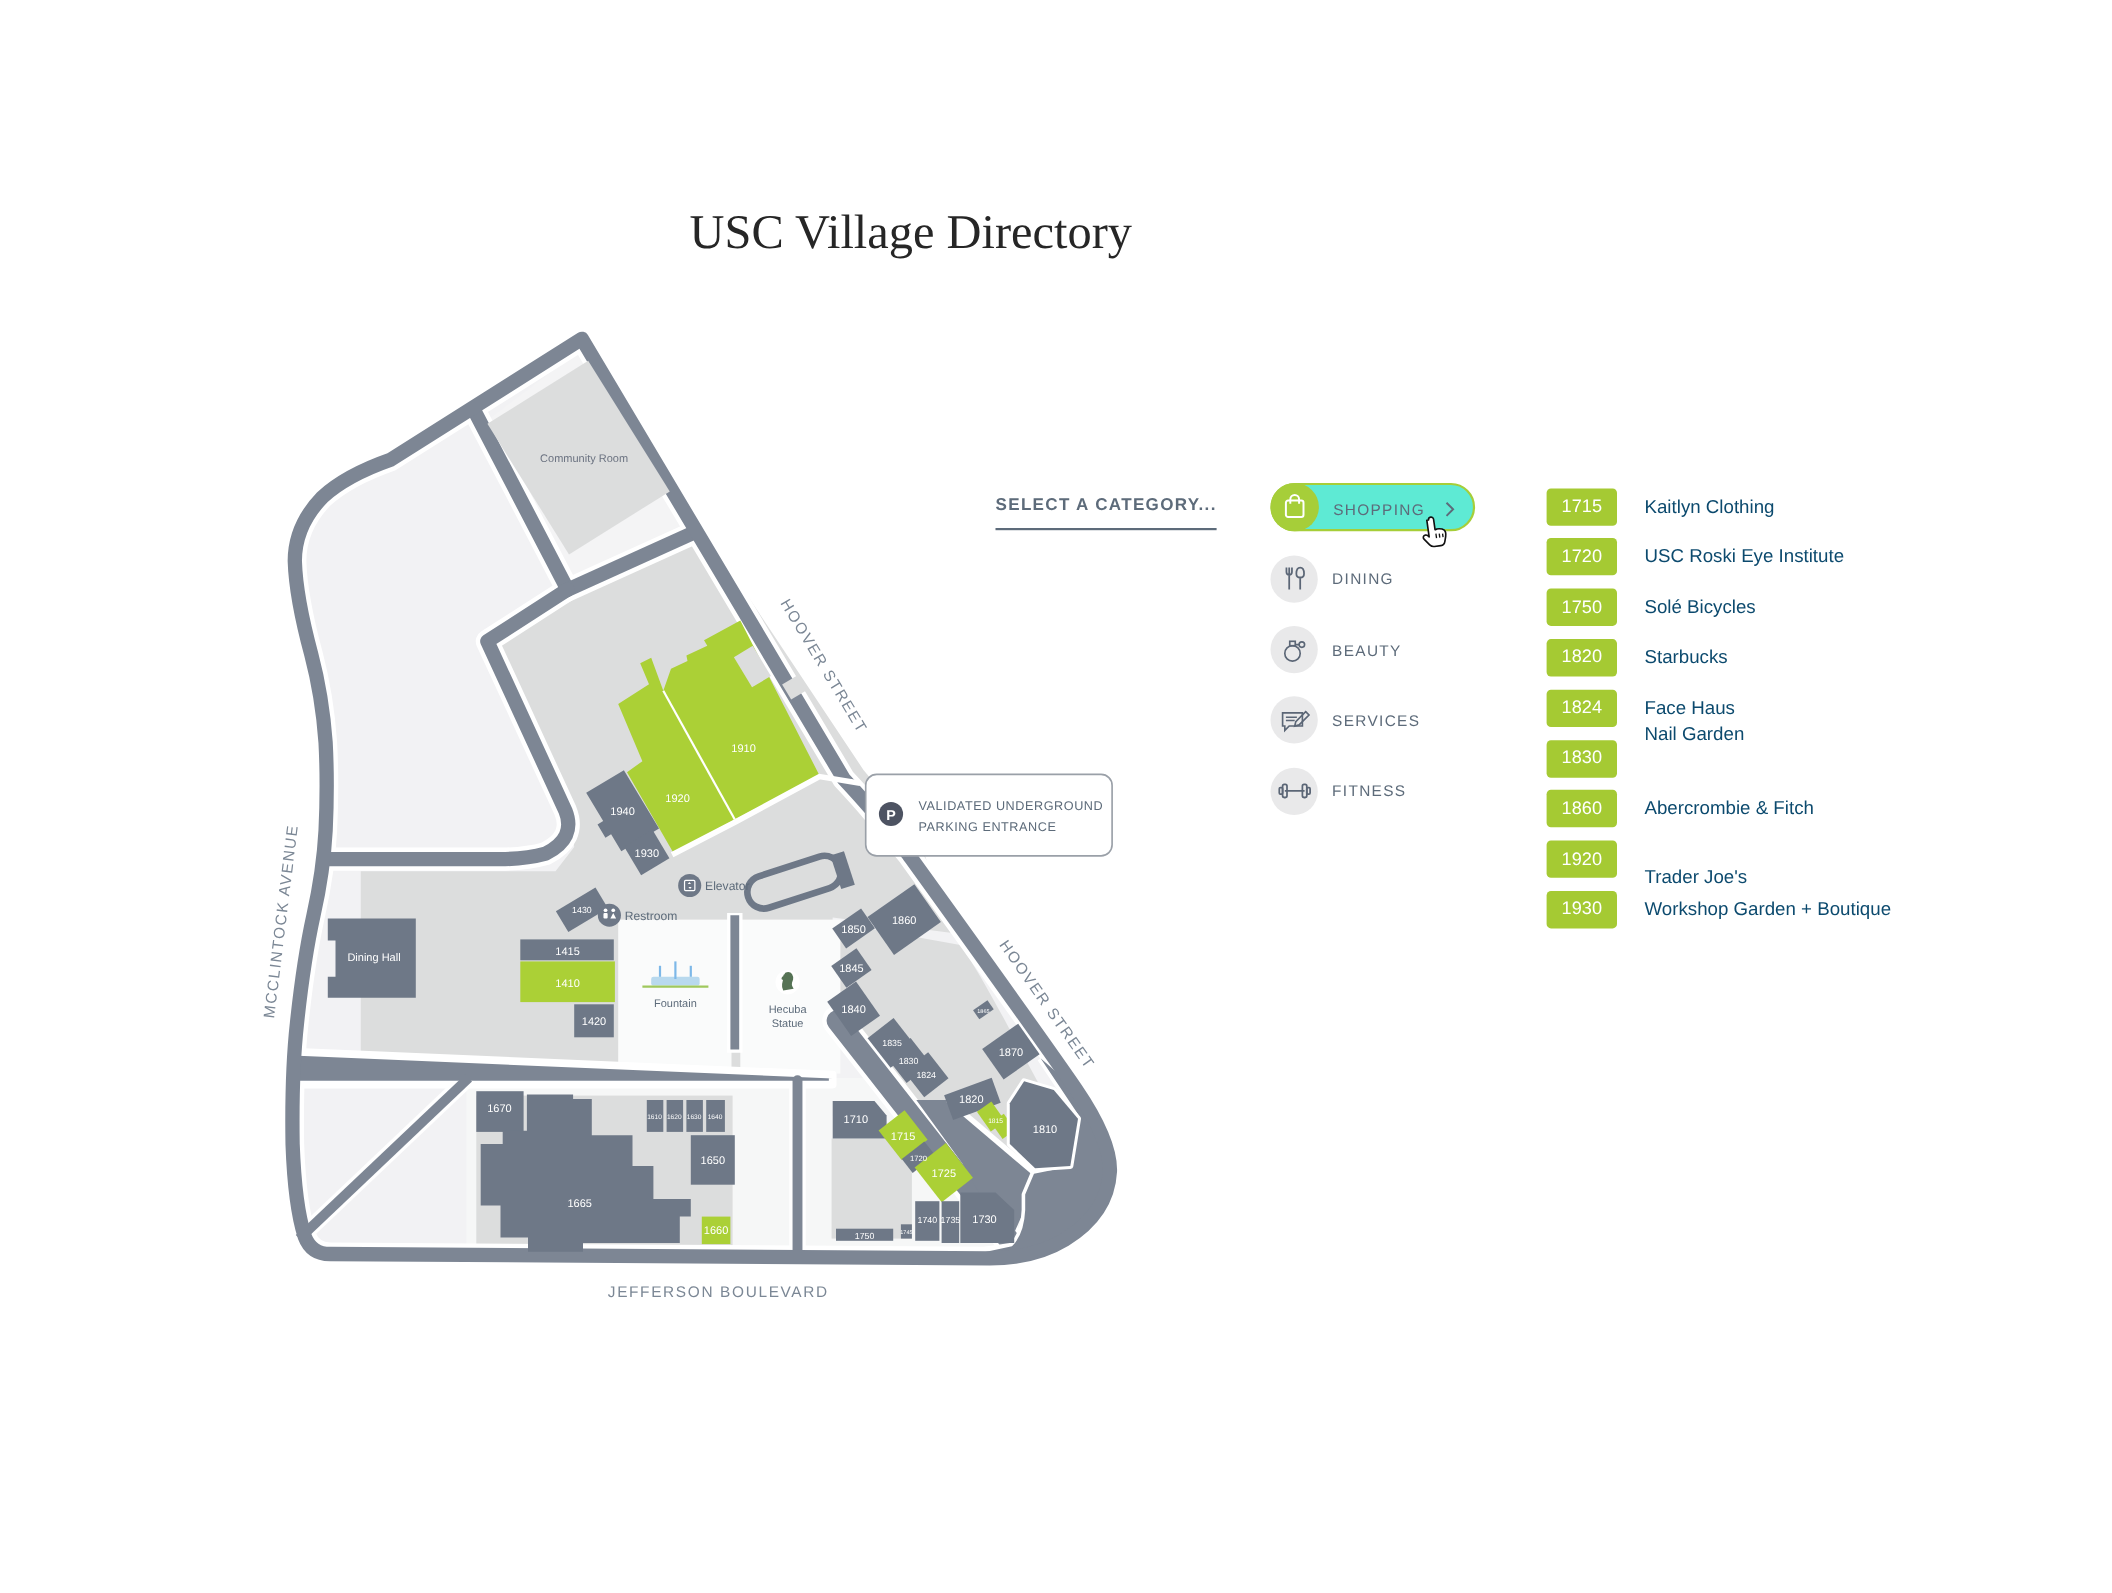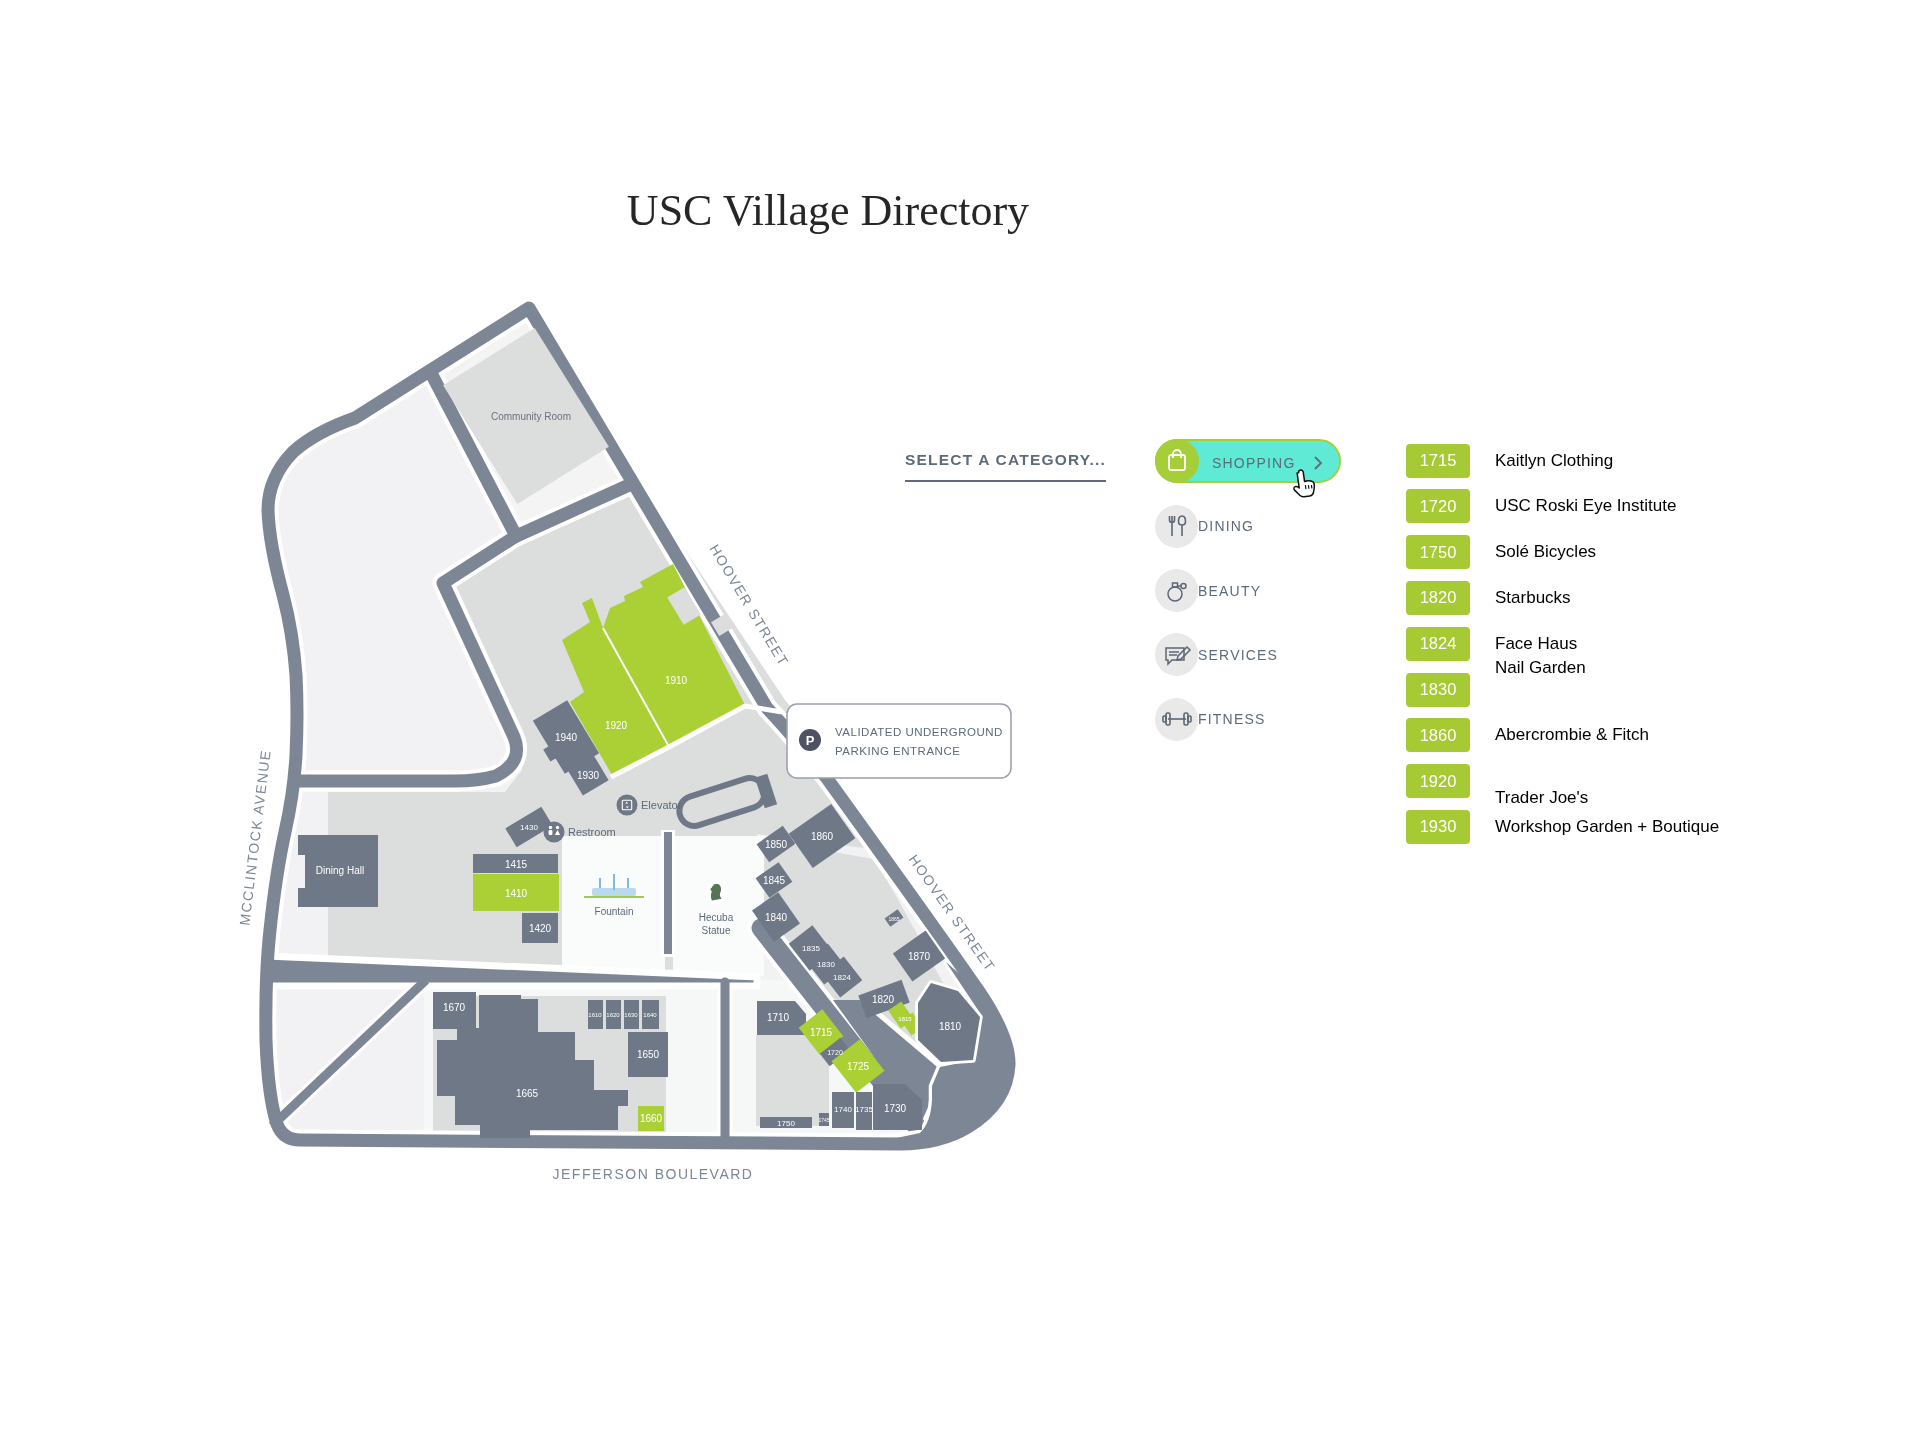--- a/index.html
+++ b/index.html
@@ -7,31 +7,31 @@
        font-family:"Liberation Sans",sans-serif;}
   #title{position:absolute;left:0;top:185px;width:1656px;text-align:center;
          font-family:"Liberation Serif",serif;font-size:44px;color:#262626;}
   #mapsvg{position:absolute;left:0;top:0;}
   #selcat{position:absolute;left:905px;top:451px;white-space:nowrap;display:inline-block;
           font-size:15.5px;font-weight:bold;color:#5d6b7a;letter-spacing:1.2px;
           border-bottom:2px solid #5d6b7a;padding-bottom:11px;}
   .cat-row{position:absolute;left:1155px;height:44px;display:flex;align-items:center;}
   .cat-circle{width:43px;height:43px;border-radius:50%;background:#e9e9ea;
               display:flex;align-items:center;justify-content:center;flex:none;}
-  .cat-text{margin-left:0;font-size:14px;color:#5d6b7a;letter-spacing:1.2px;}
+  .cat-text{margin-left:13px;font-size:14px;color:#5d6b7a;letter-spacing:1.2px;}
   #pill{position:absolute;left:1155px;top:439px;width:186px;height:44px;
         border:2px solid #a6ce39;border-radius:23px;box-sizing:border-box;
         background:#5eead4;}
   #pill .green-circle{position:absolute;left:-2px;top:-2px;width:44px;height:44px;
         border-radius:50%;background:#a6ce39;display:flex;align-items:center;justify-content:center;}
   #pill .ptext{position:absolute;left:55px;top:14px;font-size:14px;color:#5d6b7a;letter-spacing:1.2px;}
   .chip{position:absolute;left:1406px;width:64px;height:34px;background:#a5ca33;
         border-radius:4px;color:#fff;font-size:16.5px;display:flex;
         align-items:center;justify-content:center;}
-  .shopname{position:absolute;left:1495px;font-size:17px;color:#000000;height:34px;
+  .shopname{position:absolute;left:1495px;font-size:17px;color:#0c4a6e;height:34px;
         display:flex;align-items:center;}
 </style>
 </head>
 <body>
 <div id="title">USC Village Directory</div>
 
 <svg id="mapsvg" width="1920" height="1448" viewBox="0 0 1920 1448">
   <g id="map">
 
     <path id="outer" d="M529,308 L767,708 Q782,724 793,737 L826,777

